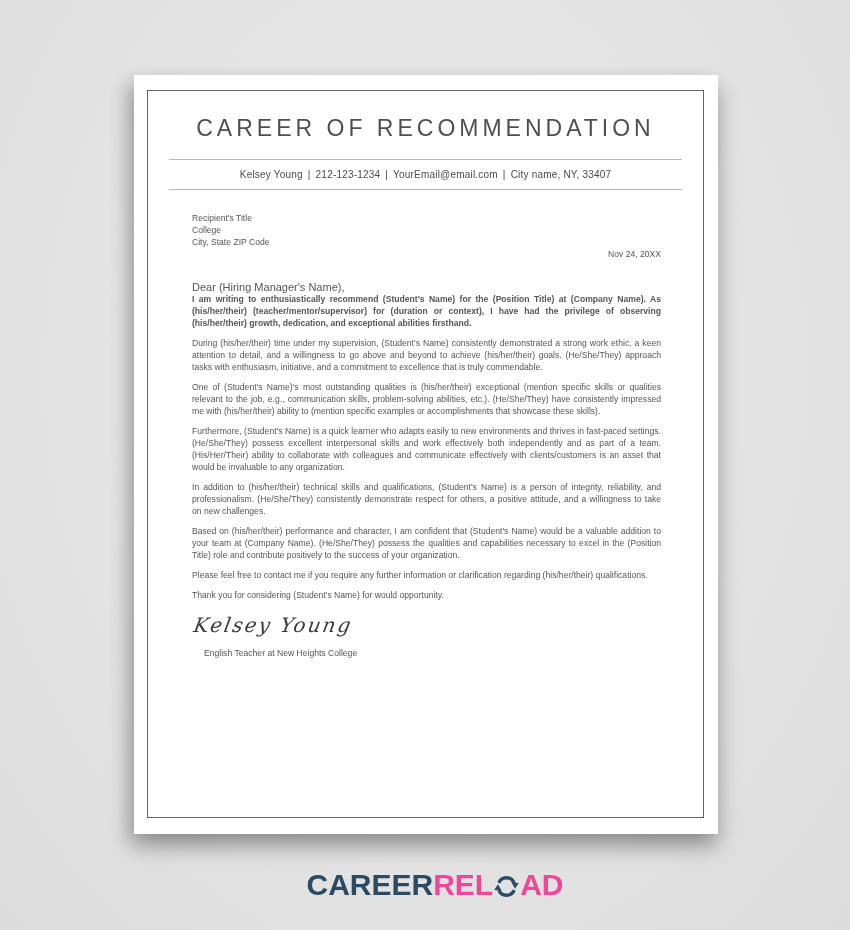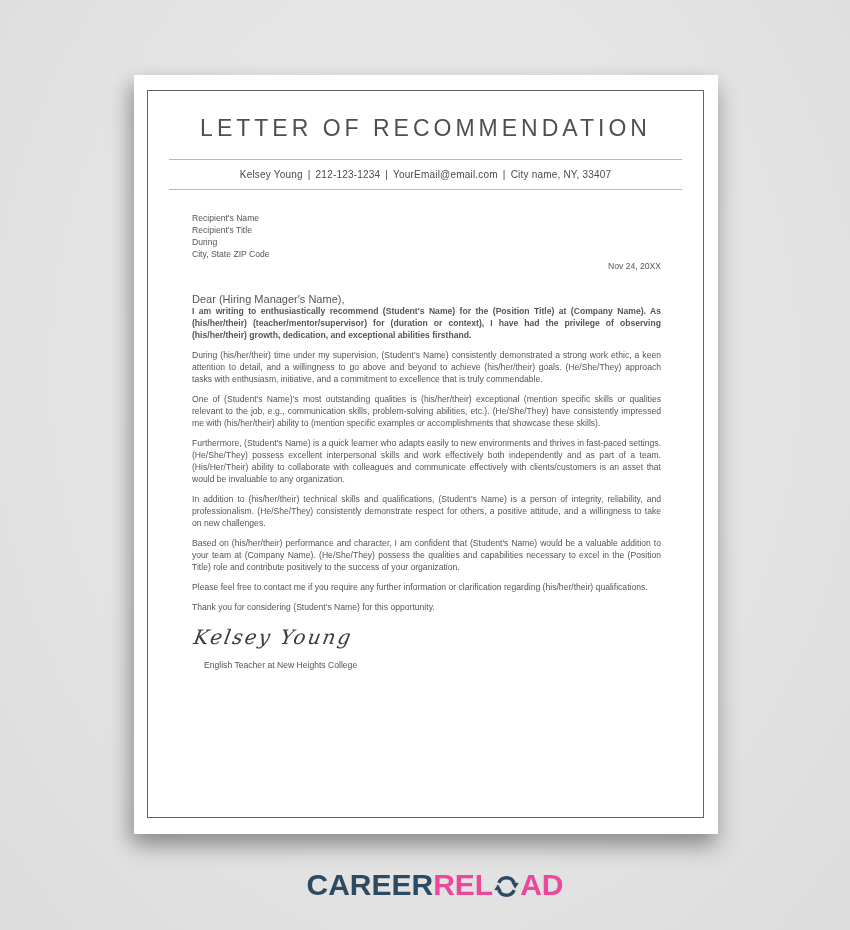--- a/index.html
+++ b/index.html
@@ -58,49 +58,48 @@
   .brand .green{color:#ec4899;}
   .brand svg{display:block;margin:2px 0 0 1px;width:25px;height:25px;}
   .brand .green-right{margin-left:1px;}
 </style>
 </head>
 <body>
 
 <div class="page">
   <div class="frame">
 
-    <div class="title">LETTER OF RECOMMENDATION</div>
+    <div class="title">CAREER OF RECOMMENDATION</div>
 
     <div class="rule rule-top"></div>
 
     <div class="contact"><span>Kelsey Young</span><span class="sep">|</span><span>212-123-1234</span><span class="sep">|</span><span>YourEmail@email.com</span><span class="sep">|</span><span>City name, NY, 33407</span></div>
 
     <div class="rule rule-bottom"></div>
 
     <div class="content">
 
       <div class="recipient">
-        <div>Recipient's Name</div>
         <div>Recipient's Title</div>
-        <div>During</div>
+        <div>College</div>
         <div>City, State ZIP Code</div>
       </div>
 
       <div class="date">Nov 24, 20XX</div>
 
       <div class="salutation">Dear (Hiring Manager's Name),</div>
 
       <p class="body-par first-par">I am writing to enthusiastically recommend (Student's Name) for the (Position Title) at (Company Name). As (his/her/their) (teacher/mentor/supervisor) for (duration or context), I have had the privilege of observing (his/her/their) growth, dedication, and exceptional abilities firsthand.</p>
       <p class="body-par">During (his/her/their) time under my supervision, (Student's Name) consistently demonstrated a strong work ethic, a keen attention to detail, and a willingness to go above and beyond to achieve (his/her/their) goals. (He/She/They) approach tasks with enthusiasm, initiative, and a commitment to excellence that is truly commendable.</p>
       <p class="body-par">One of (Student's Name)'s most outstanding qualities is (his/her/their) exceptional (mention specific skills or qualities relevant to the job, e.g., communication skills, problem-solving abilities, etc.). (He/She/They) have consistently impressed me with (his/her/their) ability to (mention specific examples or accomplishments that showcase these skills).</p>
       <p class="body-par">Furthermore, (Student's Name) is a quick learner who adapts easily to new environments and thrives in fast-paced settings. (He/She/They) possess excellent interpersonal skills and work effectively both independently and as part of a team. (His/Her/Their) ability to collaborate with colleagues and communicate effectively with clients/customers is an asset that would be invaluable to any organization.</p>
       <p class="body-par">In addition to (his/her/their) technical skills and qualifications, (Student's Name) is a person of integrity, reliability, and professionalism. (He/She/They) consistently demonstrate respect for others, a positive attitude, and a willingness to take on new challenges.</p>
       <p class="body-par">Based on (his/her/their) performance and character, I am confident that (Student's Name) would be a valuable addition to your team at (Company Name). (He/She/They) possess the qualities and capabilities necessary to excel in the (Position Title) role and contribute positively to the success of your organization.</p>
       <p class="body-par">Please feel free to contact me if you require any further information or clarification regarding (his/her/their) qualifications.</p>
-      <p class="body-par">Thank you for considering (Student's Name) for this opportunity.</p>
+      <p class="body-par">Thank you for considering (Student's Name) for would opportunity.</p>
 
 
       <div>
         <span class="signature">Kelsey Young</span>
       </div>
 
       <div class="sig-title">English Teacher at New Heights College</div>
 
     </div>
   </div>

